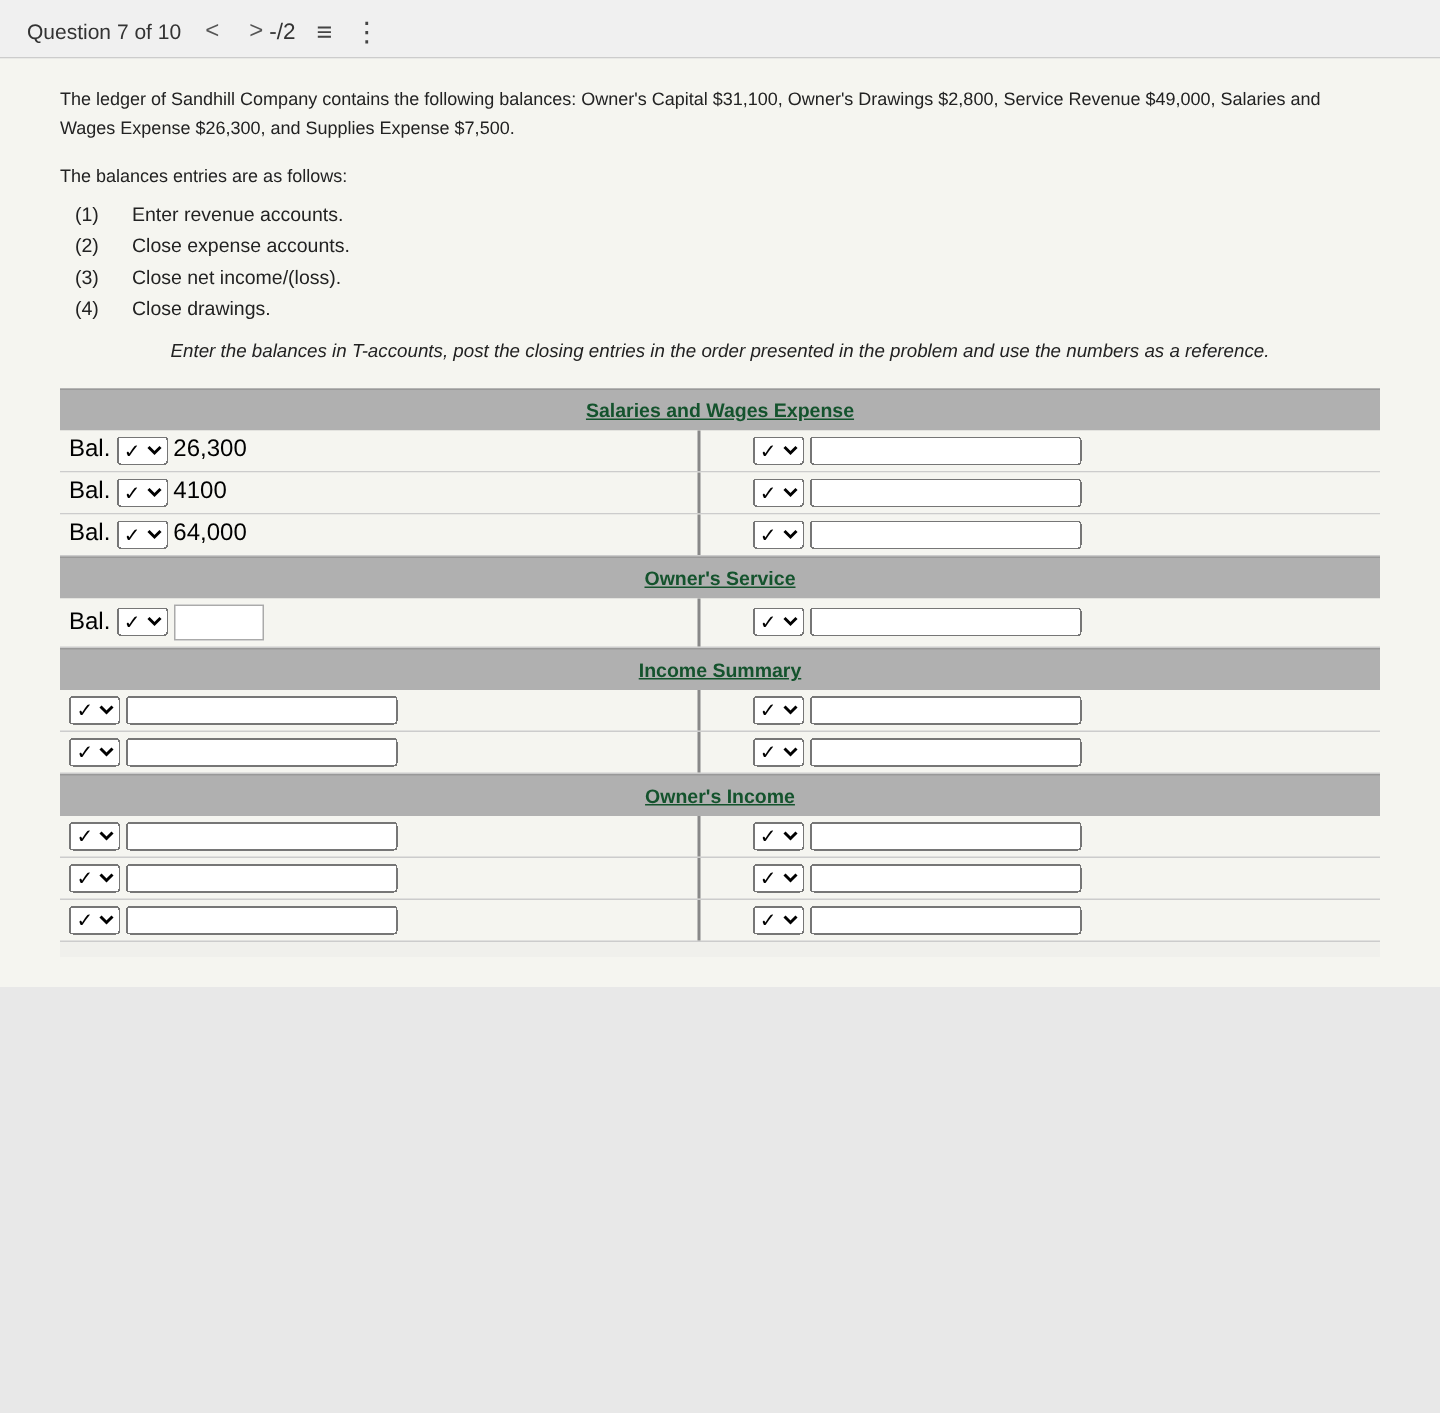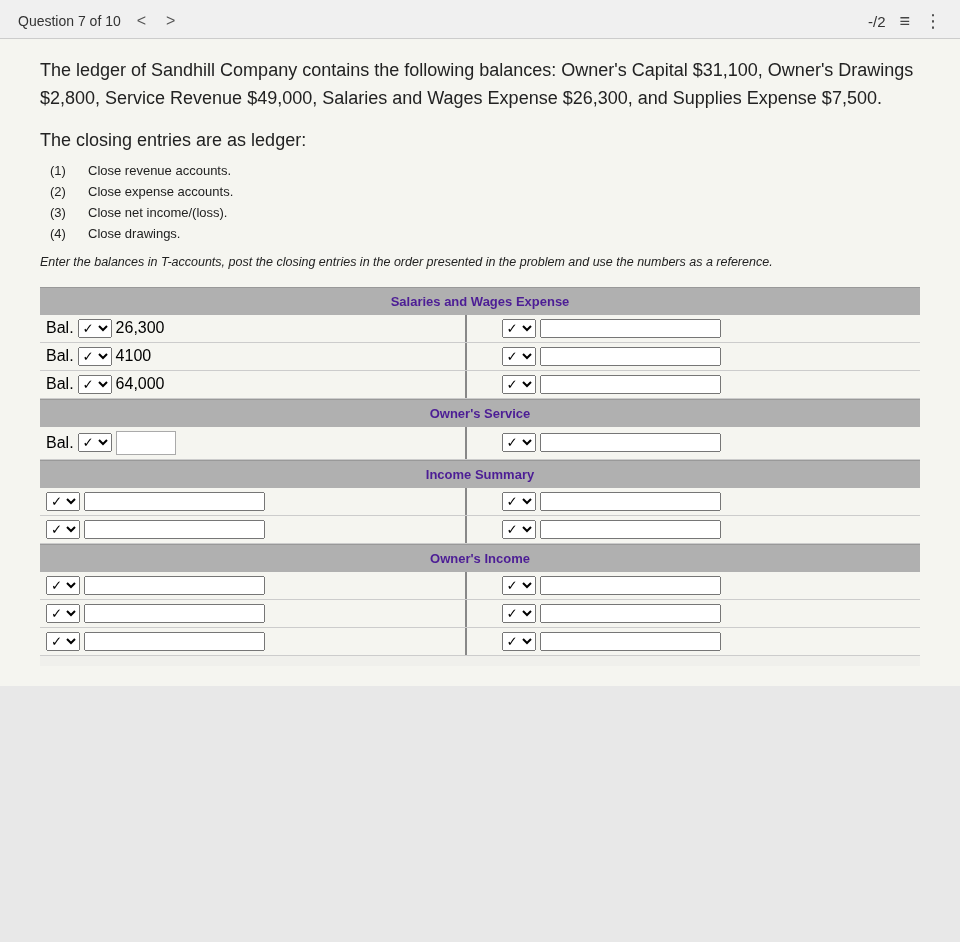--- a/index.html
+++ b/index.html
@@ -11,21 +11,20 @@
       justify-content: center;
     }
     .page {
       background: #e8e8e8;
       width: 960px;
       min-height: 942px;
       position: relative;
     }
     .top-bar {
       display: flex;
-      justify-content: space-between;
       align-items: center;
       padding: 10px 18px 6px 18px;
       background: #f0f0f0;
       border-bottom: 1px solid #ccc;
     }
     .top-left {
       display: flex;
       align-items: center;
       gap: 12px;
       font-size: 14px;
@@ -51,21 +50,21 @@
       font-size: 18px;
       background: none;
       border: none;
       color: #444;
     }
     .content {
       padding: 18px 40px 20px 40px;
       background: #f5f5f0;
     }
     .problem-text {
-      font-size: 18px;
+      font-size: 12px;
       color: #222;
       line-height: 1.55;
       margin-bottom: 14px;
     }
     .closing-list {
       font-size: 13px;
       color: #222;
       margin-bottom: 14px;
       padding-left: 10px;
     }
@@ -76,34 +75,36 @@
     }
     .closing-list .num {
       min-width: 28px;
       font-weight: normal;
     }
     .instruction {
       font-size: 12.5px;
       color: #222;
       margin-bottom: 18px;
       font-style: italic;
+      text-align: center;
     }
     
     .t-accounts {
       background: #f0f0ec;
       padding: 0 0 10px 0;
     }
     .section-header {
       background: #b0b0b0;
       text-align: center;
       font-weight: bold;
       font-size: 13px;
       padding: 6px 0;
-      color: #4c1d95;
+      color: #14532d;
       border-top: 1px solid #999;
+      text-decoration: underline;
     }
     .row-wrapper {
       display: flex;
       border-bottom: 1px solid #ccc;
       background: #f5f5f0;
       gap: 29px;
     }
     .left-half, .right-half {
       flex: 1;
       display: flex;
@@ -132,26 +133,26 @@
     <div class="top-right">
       <span>-/2</span>
       <button class="icon-btn">≡</button>
       <button class="icon-btn">⋮</button>
     </div>
   </div>
 
   <div class="content">
     <p class="problem-text">The ledger of Sandhill Company contains the following balances: Owner's Capital $31,100, Owner's Drawings $2,800, Service Revenue $49,000, Salaries and Wages Expense $26,300, and Supplies Expense $7,500.</p>
 
-    <p class="problem-text" style="margin-bottom:8px;">The closing entries are as ledger:</p>
+    <p class="problem-text" style="margin-bottom:8px;">The balances entries are as follows:</p>
 
     <div class="closing-list">
       <div class="item">
         <span class="num">(1)</span>
-        <span>Close revenue accounts.</span>
+        <span>Enter revenue accounts.</span>
       </div>
       <div class="item">
         <span class="num">(2)</span>
         <span>Close expense accounts.</span>
       </div>
       <div class="item">
         <span class="num">(3)</span>
         <span>Close net income/(loss).</span>
       </div>
       <div class="item">

